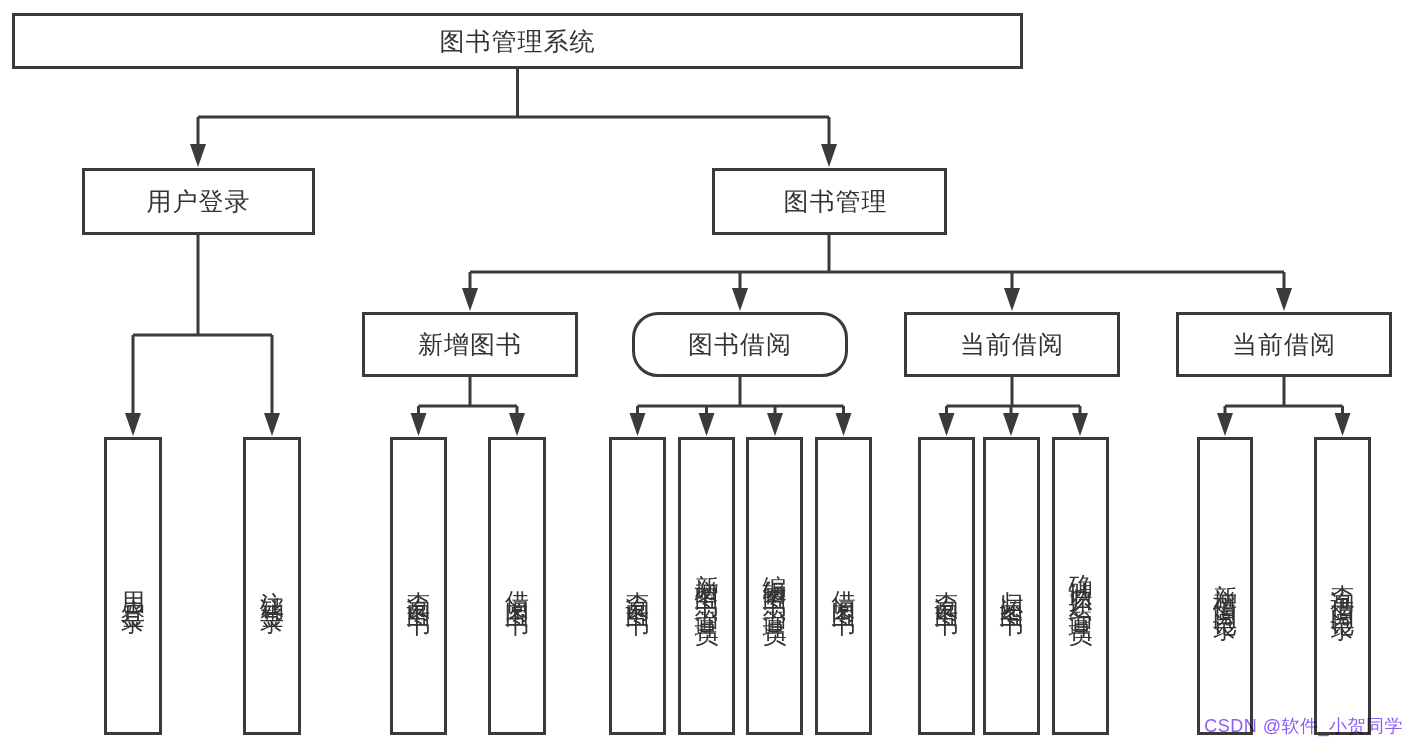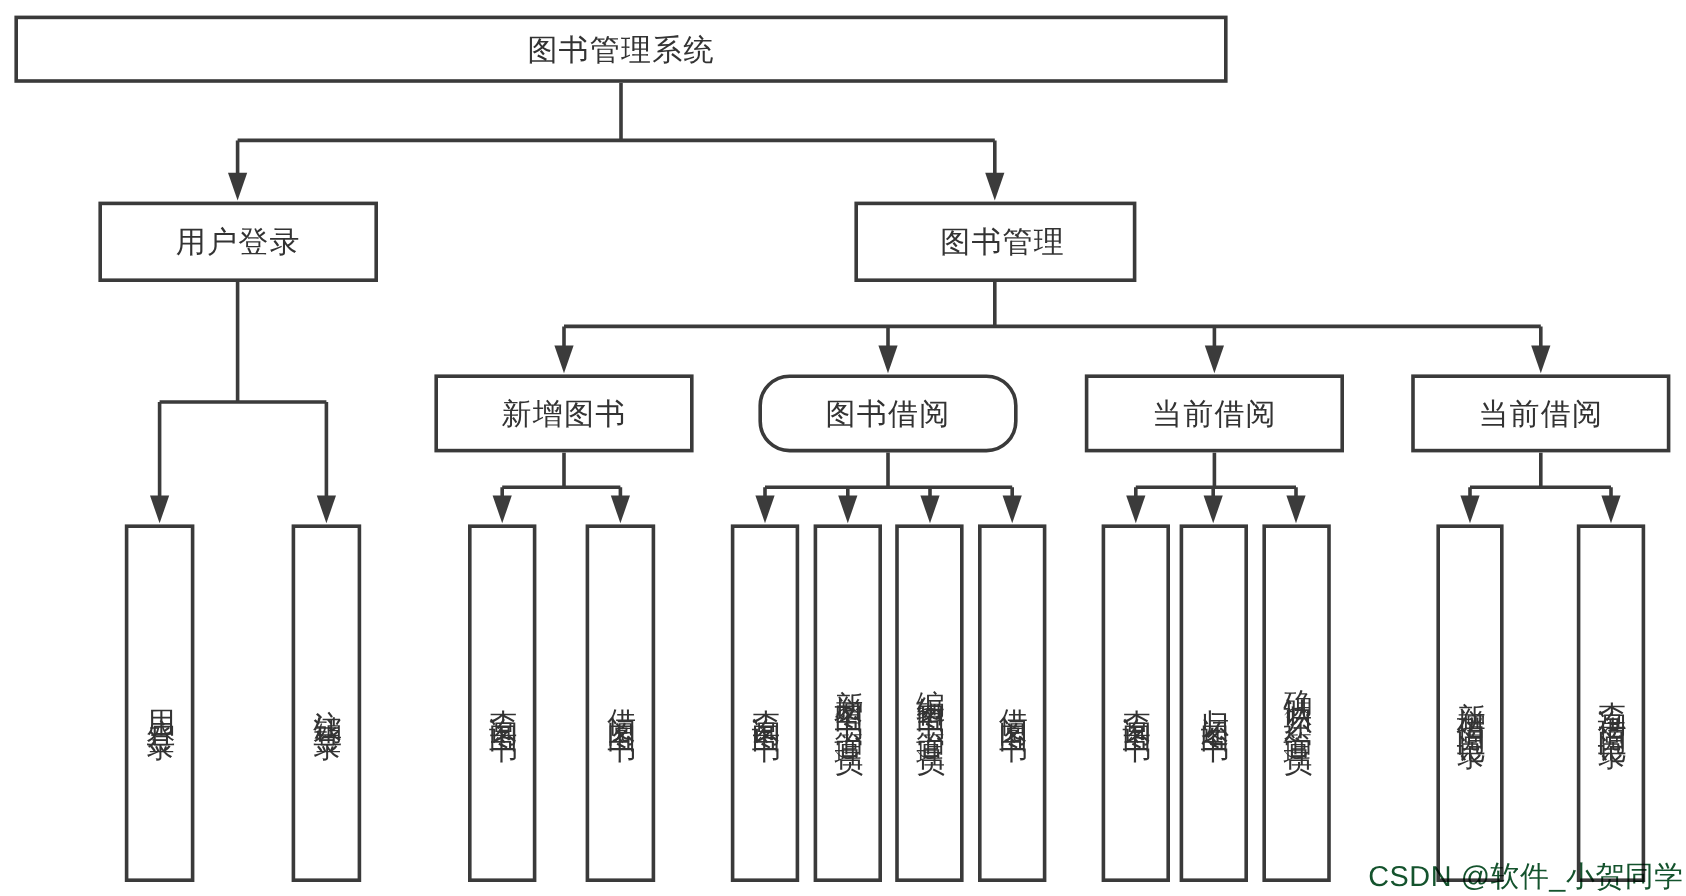--- a/index.html
+++ b/index.html
@@ -37,23 +37,23 @@
     font-size: 24px;
     letter-spacing: 7px;
     line-height: 1;
     white-space: nowrap;
     overflow: hidden;
   }
   .watermark {
     position: absolute;
     right: 2px;
     top: 714px;
-    font-size: 24px;
+    font-size: 18px;
     letter-spacing: 0.5px;
-    color: #14532d;
+    color: #8b5cf6;
     mix-blend-mode: multiply;
     white-space: nowrap;
     z-index: 5;
   }
 </style>
 </head>
 <body>
 
 <div id="stage">
 

